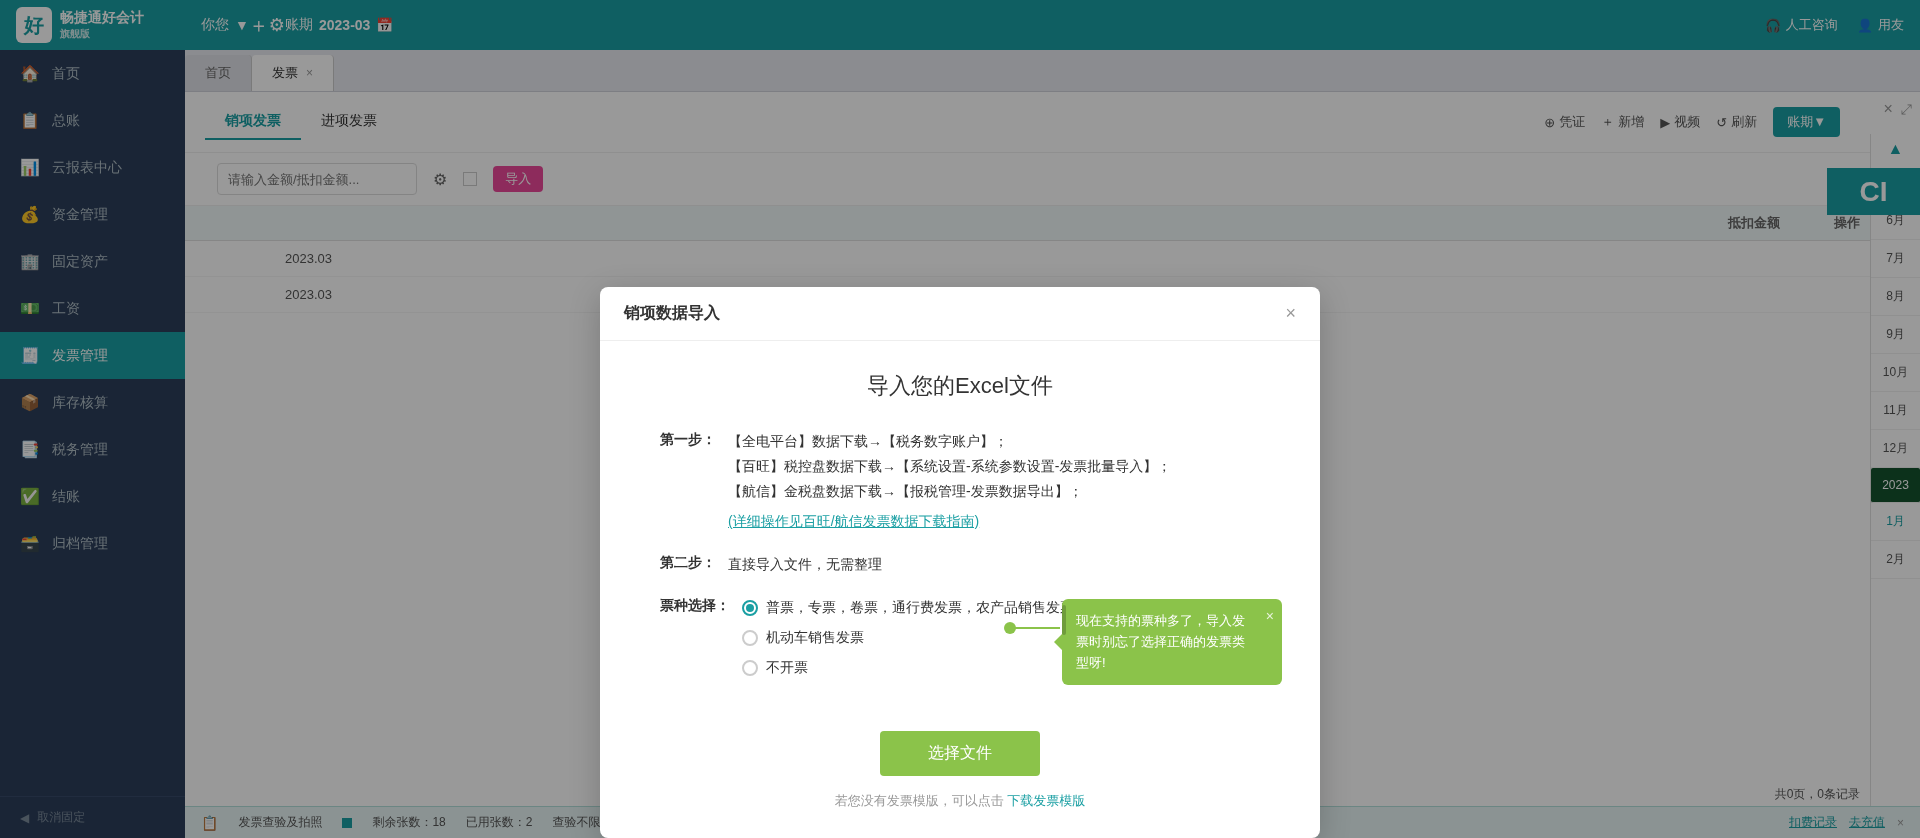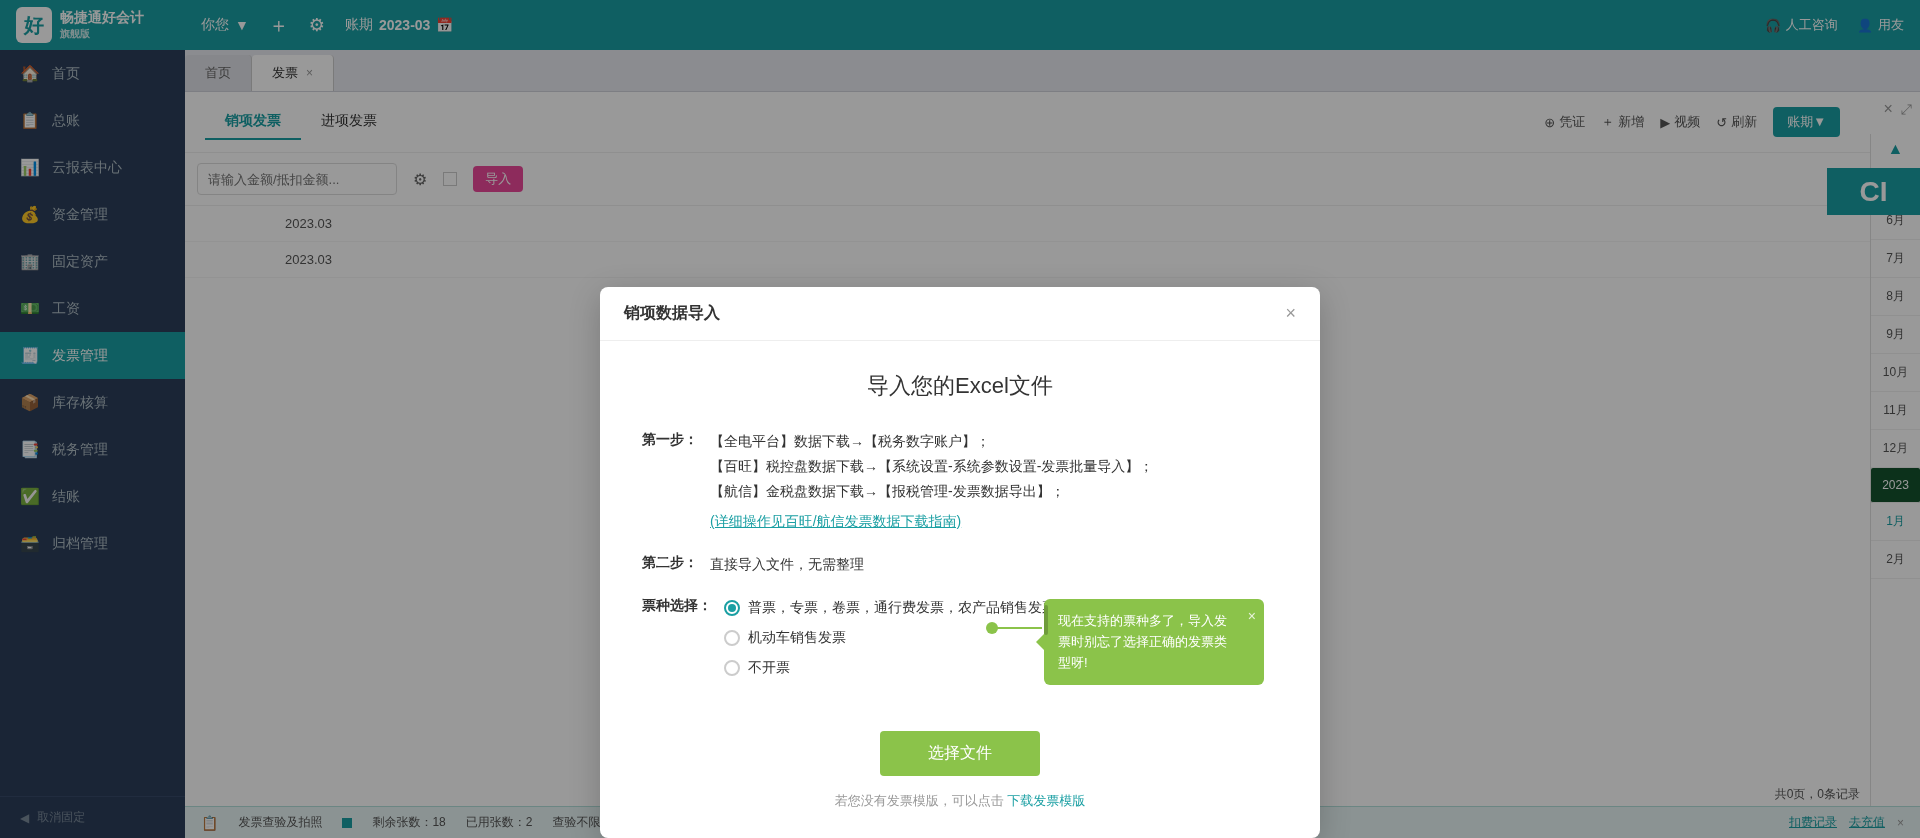--- a/index.html
+++ b/index.html
@@ -15,21 +15,21 @@
     .topbar-logo {
       width: 185px; display: flex; align-items: center; gap: 8px;
       color: white; font-size: 16px; font-weight: bold;
     }
     .topbar-logo-icon {
       width: 36px; height: 36px; background: white; border-radius: 6px;
       display: flex; align-items: center; justify-content: center;
       color: #1a9fa3; font-size: 20px; font-weight: bold;
     }
     .topbar-center {
-      flex: 1; display: flex; align-items: center; gap: 20px;
+      flex: 1; display: flex; align-items: center; 
     }
     .topbar-company {
       color: white; font-size: 14px; display: flex; align-items: center; gap: 6px; cursor: pointer;
     }
     .topbar-plus { color: white; font-size: 20px; cursor: pointer; }
     .topbar-gear { color: white; font-size: 18px; cursor: pointer; }
     .topbar-period { color: white; font-size: 14px; display: flex; align-items: center; gap: 6px; }
     .topbar-right { display: flex; align-items: center; gap: 20px; }
     .topbar-service { color: white; font-size: 13px; cursor: pointer; display: flex; align-items: center; gap: 4px; }
     .topbar-user { color: white; font-size: 13px; cursor: pointer; display: flex; align-items: center; gap: 4px; }
@@ -87,21 +87,21 @@
       display: flex; align-items: center; gap: 0;
     }
     .inv-tab {
       padding: 8px 20px; cursor: pointer; font-size: 14px; color: #333;
       border-bottom: 2px solid transparent;
     }
     .inv-tab.active { color: #1a9fa3; border-bottom-color: #1a9fa3; font-weight: bold; }
 
     
     .invoice-toolbar {
-      padding: 10px 12px; background: white; border-bottom: 1px solid #eee;
+      padding: 10px 32px; background: white; border-bottom: 1px solid #eee;
       display: flex; align-items: center; gap: 16px;
     }
     .search-input {
       width: 200px; height: 32px; border: 1px solid #ddd; border-radius: 4px;
       padding: 0 10px; font-size: 13px; color: #999;
     }
 
     
     .month-list {
       position: absolute; right: 0; top: 42px; bottom: 30px; width: 50px;
@@ -134,21 +134,21 @@
     .modal {
       background: white; border-radius: 8px; width: 720px;
       box-shadow: 0 8px 32px rgba(0,0,0,0.2); position: relative;
     }
     .modal-header {
       padding: 16px 24px; border-bottom: 1px solid #eee;
       display: flex; align-items: center; justify-content: space-between;
     }
     .modal-title { font-size: 16px; font-weight: bold; color: #333; }
     .modal-close { cursor: pointer; color: #999; font-size: 18px; }
-    .modal-body { padding: 30px 42px 24px; }
+    .modal-body { padding: 30px 60px 24px; }
     .modal-main-title { text-align: center; font-size: 22px; color: #333; margin-bottom: 28px; font-weight: 500; }
 
     .step-row { display: flex; align-items: flex-start; gap: 12px; margin-bottom: 18px; }
     .step-label { font-size: 14px; color: #333; font-weight: bold; white-space: nowrap; margin-top: 2px; }
     .step-content { font-size: 14px; color: #333; line-height: 1.8; }
     .step-link { color: #1a9fa3; text-decoration: underline; cursor: pointer; }
 
     .radio-group { margin: 4px 0 0 0; }
     .radio-item { display: flex; align-items: center; gap: 8px; margin-bottom: 12px; font-size: 14px; color: #333; cursor: pointer; }
     .radio-circle {
@@ -316,20 +316,31 @@
     <div class="invoice-toolbar">
       <input class="search-input" type="text" placeholder="请输入金额/抵扣金额..." style="">
 
       <div style="color:#666;cursor:pointer;font-size:16px;">⚙</div>
       <div style="width:14px;height:14px;border:1px solid #ccc;background:white;cursor:pointer;"></div>
       <div style="background:#ec4899;color:white;padding:4px 12px;border-radius:4px;cursor:pointer;font-size:13px;">
         导入
       </div>
     </div>
 
+    <div style="background:#f0f8f8;padding:8px 20px;display:flex;align-items:center;gap:0;border-bottom:1px solid #e0e0e0;font-size:13px;color:#666;font-weight:bold;padding-right:60px;">
+      <div style="width:40px;"></div>
+      <div style="width:40px;"></div>
+      <div style="flex:1;"></div>
+      <div style="flex:1;"></div>
+      <div style="flex:1;"></div>
+      <div style="flex:2;"></div>
+      <div style="flex:1;"></div>
+      <div style="width:100px;text-align:right;">抵扣金额</div>
+      <div style="width:80px;text-align:right;">操作</div>
+    </div>
 
     <div style="padding:10px 20px 10px 100px;display:flex;color:#555;font-size:13px;border-bottom:1px solid #f5f5f5;padding-right:60px;">
       <span>2023.03</span>
     </div>
     <div style="padding:10px 20px 10px 100px;display:flex;color:#555;font-size:13px;border-bottom:1px solid #f5f5f5;padding-right:60px;">
       <span>2023.03</span>
     </div>
 
     <div style="position:absolute;bottom:35px;right:60px;display:flex;align-items:center;gap:8px;font-size:12px;color:#555;">
       <span>共0页，0条记录</span>

